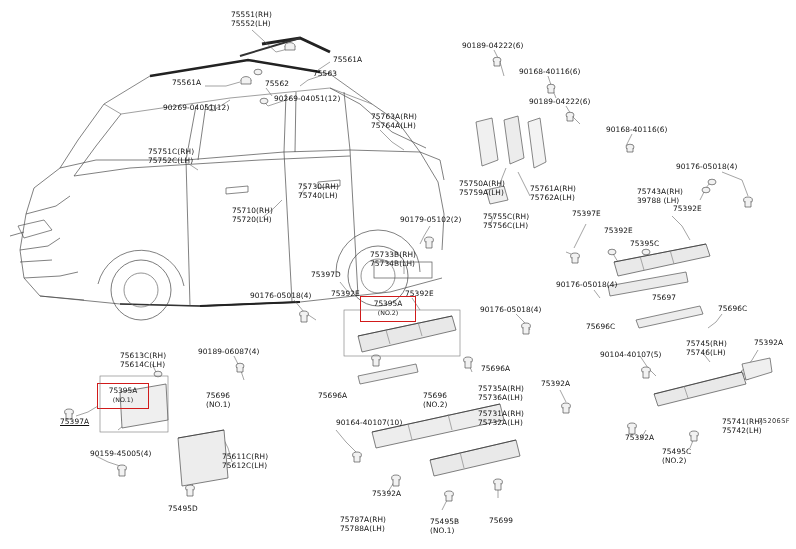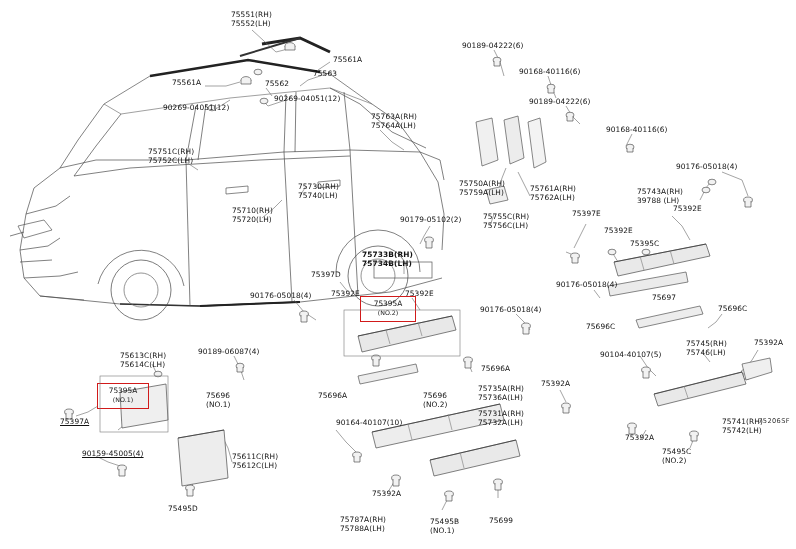--- a/index.html
+++ b/index.html
@@ -345,21 +345,21 @@
 75740(LH)</div>
   <div class="lbl" style="left:232px;top:207px;">75710(RH)
 75720(LH)</div>
   <div class="lbl" style="left:400px;top:216px;">90179-05102(2)</div>
   <div class="lbl" style="left:483px;top:213px;">75755C(RH)
 75756C(LH)</div>
   <div class="lbl" style="left:572px;top:210px;">75397E</div>
   <div class="lbl" style="left:673px;top:205px;">75392E</div>
   <div class="lbl" style="left:604px;top:227px;">75392E</div>
   <div class="lbl" style="left:630px;top:240px;">75395C</div>
-  <div class="lbl" style="left:362px;top:251px;font-weight:bold;">75733B(RH)
+  <div class="lbl" style="left:370px;top:251px;">75733B(RH)
 75734B(LH)</div>
   <div class="lbl" style="left:556px;top:281px;">90176-05018(4)</div>
   <div class="lbl" style="left:652px;top:294px;">75697</div>
   <div class="lbl" style="left:718px;top:305px;">75696C</div>
   <div class="lbl" style="left:311px;top:271px;">75397D</div>
   <div class="lbl" style="left:331px;top:290px;">75392E</div>
   <div class="lbl" style="left:405px;top:290px;">75392E</div>
   <div class="lbl" style="left:250px;top:292px;">90176-05018(4)</div>
   <div class="lbl" style="left:480px;top:306px;">90176-05018(4)</div>
   <div class="lbl" style="left:586px;top:323px;">75696C</div>
@@ -381,22 +381,22 @@
 (NO.1)</div>
   <div class="lbl" style="left:60px;top:418px;text-decoration:underline;">75397A</div>
   <div class="lbl" style="left:336px;top:419px;">90164-40107(10)</div>
   <div class="lbl" style="left:478px;top:410px;">75731A(RH)
 75732A(LH)</div>
   <div class="lbl" style="left:625px;top:434px;">75392A</div>
   <div class="lbl" style="left:722px;top:418px;">75741(RH)
 75742(LH)</div>
   <div class="lbl" style="left:662px;top:448px;">75495C
 (NO.2)</div>
-  <div class="lbl" style="left:82px;top:450px;text-decoration:underline;">90159-45005(4)</div>
-  <div class="lbl" style="left:232px;top:453px;">75611C(RH)
+  <div class="lbl" style="left:90px;top:450px;">90159-45005(4)</div>
+  <div class="lbl" style="left:222px;top:453px;">75611C(RH)
 75612C(LH)</div>
   <div class="lbl" style="left:372px;top:490px;">75392A</div>
   <div class="lbl" style="left:489px;top:517px;">75699</div>
   <div class="lbl" style="left:168px;top:505px;">75495D</div>
   <div class="lbl" style="left:340px;top:516px;">75787A(RH)
 75788A(LH)</div>
   <div class="lbl" style="left:430px;top:518px;">75495B
 (NO.1)</div>
 
   <div class="hl" style="left:360px;top:296px;width:56px;height:26px;"></div>

